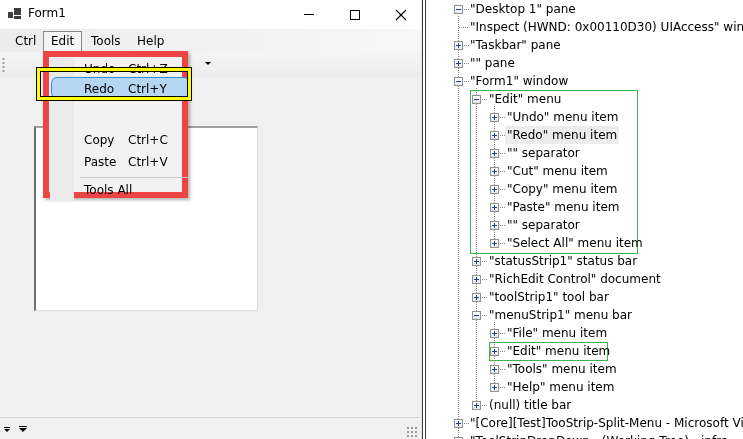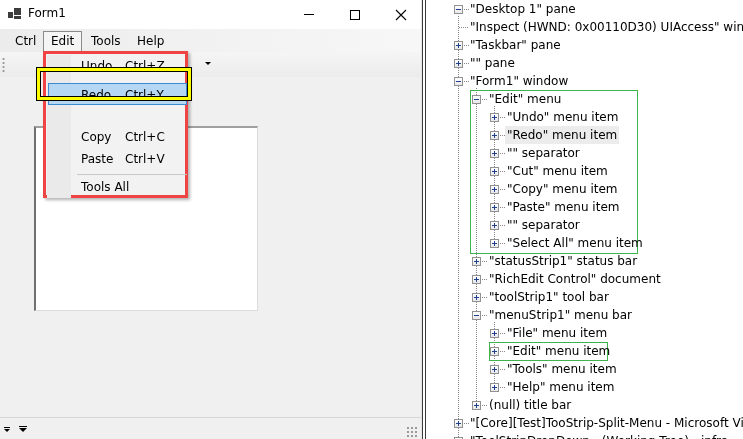--- a/index.html
+++ b/index.html
@@ -45,21 +45,21 @@
                    border-left: 3px solid transparent; border-right: 3px solid transparent; border-top: 3px solid #000; }
   .status-arrow1::before { content: ""; position: absolute; left: -3px; top: -5px; width: 6px; height: 1px; background: #000; }
   .status-arrow2 { position: absolute; left: 19px; top: 10px; width: 0; height: 0;
                    border-left: 4px solid transparent; border-right: 4px solid transparent; border-top: 4px solid #000; }
   .status-arrow2::before { content: ""; position: absolute; left: -4px; top: -6px; width: 8px; height: 1px; background: #000; }
   .size-grip { position: absolute; right: 4px; bottom: 2px; width: 11px; height: 11px;
                background-image: radial-gradient(circle, #9a9a9a 1px, transparent 1.2px); background-size: 4px 4px; }
 
   
   .dropdown { position: absolute; left: 43px; top: 51px; width: 145px; height: 147px; background: #f2f2f2;
-              border: 3px solid #ef4444; box-shadow: 2px 2px 3px rgba(0,0,0,0.3); }
+              border: 6px solid #ef4444; box-shadow: 2px 2px 3px rgba(0,0,0,0.3); }
   .dropdown .imgmargin { position: absolute; left: 1px; top: 1px; width: 24px; height: 143px; background: #eaeaea; }
   .dd-item { position: absolute; left: 2px; width: 139px; height: 22px; line-height: 22px; font-size: 12px; }
   .dd-item .label { position: absolute; left: 33px; }
   .dd-item .shortcut { position: absolute; left: 77px; }
   .dd-item.redo { background: #b5d7f3; border: 1px solid #3c8bd2; }
   .dd-sep { position: absolute; left: 31px; width: 110px; height: 1px; background: #c8c8c8; }
   .highlight-box { position: absolute; left: 37px; top: 68px; width: 154px; height: 32px;
                    border: 3px solid #ffff00; outline: 1px solid #000; outline-offset: 0px; box-shadow: inset 0 0 0 1px #000; }
 
   
@@ -123,21 +123,21 @@
     <div class="status-arrow2"></div>
     <div class="size-grip"></div>
   </div>
 
   <div class="dropdown">
     <div class="imgmargin"></div>
     <div class="dd-item" style="top:1px;">
       <span class="label">Undo</span>
       <span class="shortcut">Ctrl+Z</span>
     </div>
-    <div class="dd-item redo" style="top:29px;">
+    <div class="dd-item redo" style="top:20px;border-radius:6px;">
       <span class="label" style="left:32px;">Redo</span>
       <span class="shortcut" style="left:76px;">Ctrl+Y</span>
     </div>
     <div class="dd-item" style="top:72px;">
       <span class="label">Copy</span>
       <span class="shortcut">Ctrl+C</span>
     </div>
     <div class="dd-item" style="top:94px;">
       <span class="label">Paste</span>
       <span class="shortcut">Ctrl+V</span>

